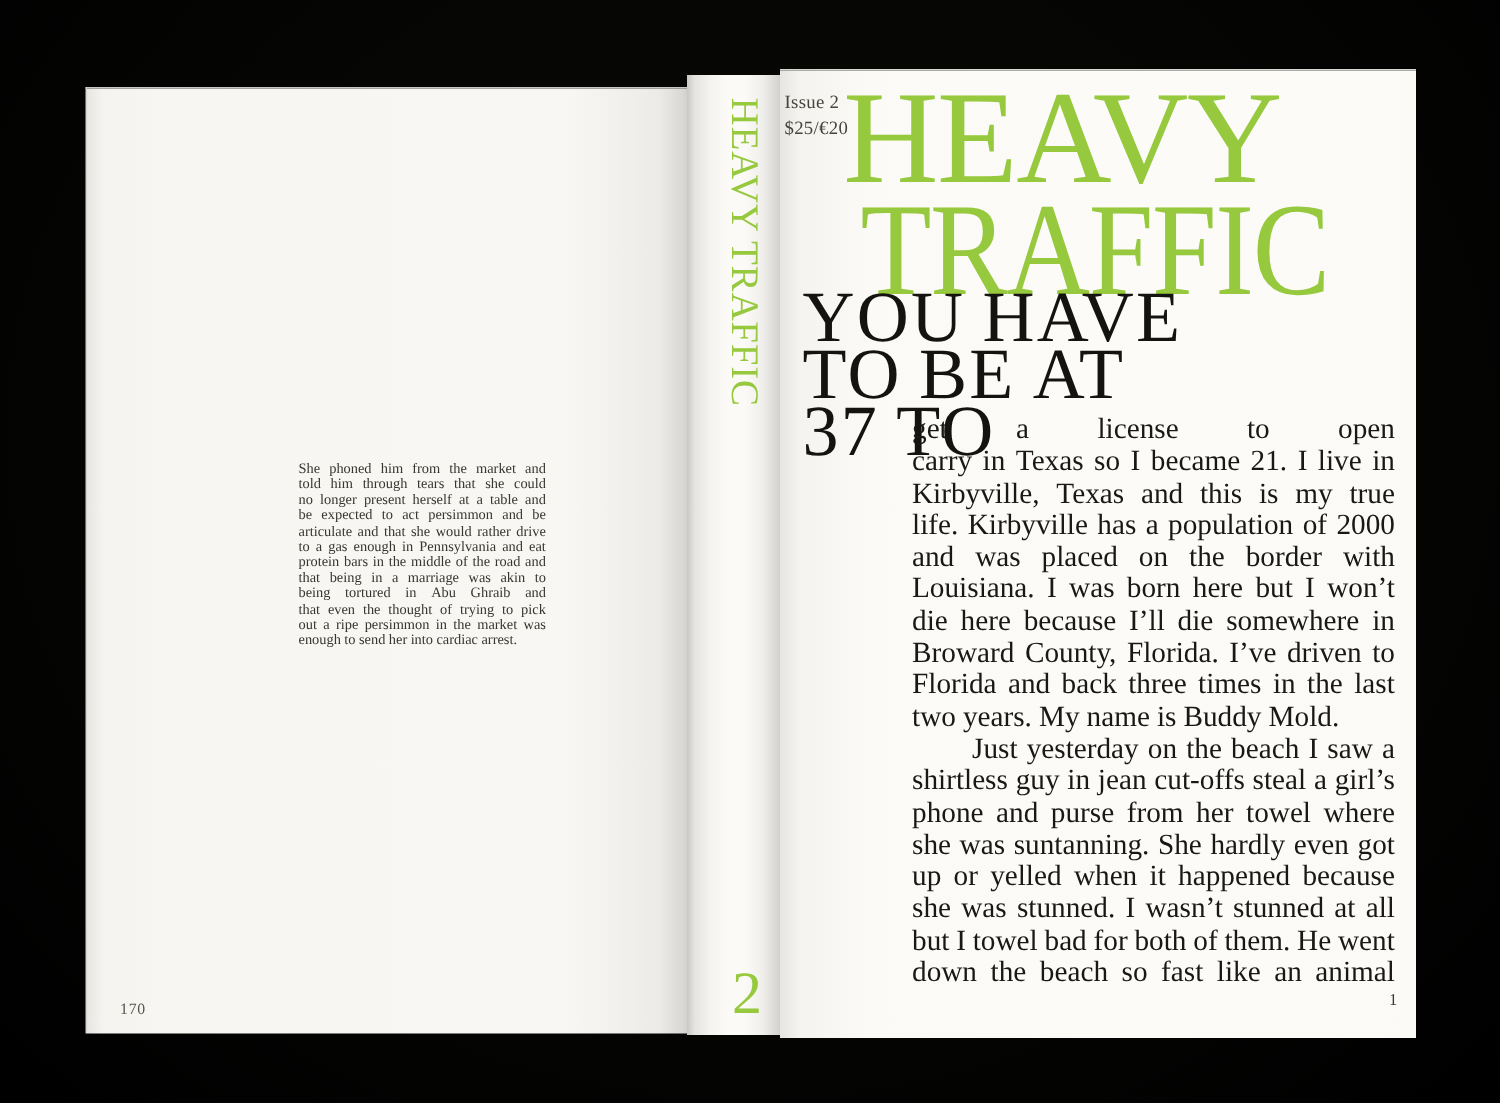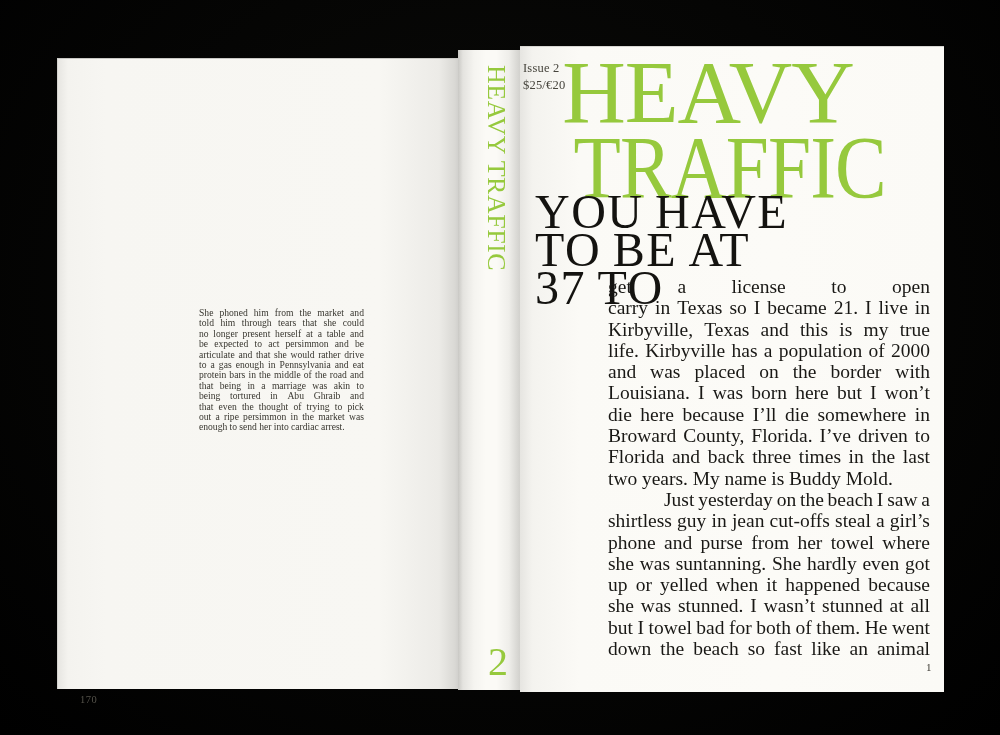--- a/index.html
+++ b/index.html
@@ -23,21 +23,21 @@
     border-top:1px solid #d8d7d3;
   }
 
   
   .left-paragraph{
     position:absolute;left:141px;top:249px;width:165px;
     font-size:9.6px;color:#38362f;
   }
   .left-paragraph .jline{height:10.4px;}
   .folio{position:absolute;color:#55534b;}
-  .folio-left{left:22px;top:635px;font-size:10.5px;letter-spacing:0.5px;}
+  .folio-left{left:22px;top:609px;font-size:10.5px;letter-spacing:0.5px;}
   .folio-cover{left:406px;top:614px;font-size:11px;color:#3c3a33;}
 
   
   .spine-title{
     position:absolute;left:52px;top:15px;
     transform:rotate(90deg);transform-origin:left top;
     white-space:nowrap;line-height:27px;font-size:26px;letter-spacing:0.5px;
   }
   .spine-number{
     position:absolute;left:22px;top:592px;width:36px;text-align:center;
@@ -323,21 +323,21 @@
             <span>two</span>
             <span>years.</span>
             <span>My</span>
             <span>name</span>
             <span>is</span>
             <span>Buddy</span>
             <span>Mold.</span>
           </div>
         </div>
       <div>
-          <div class="jline" style="margin-left: 56px;">
+          <div class="jline" style="margin-left: 40px;">
             <span>Just</span>
             <span>yesterday</span>
             <span>on</span>
             <span>the</span>
             <span>beach</span>
             <span>I</span>
             <span>saw</span>
             <span>a</span>
           </div>
           <div class="jline">

